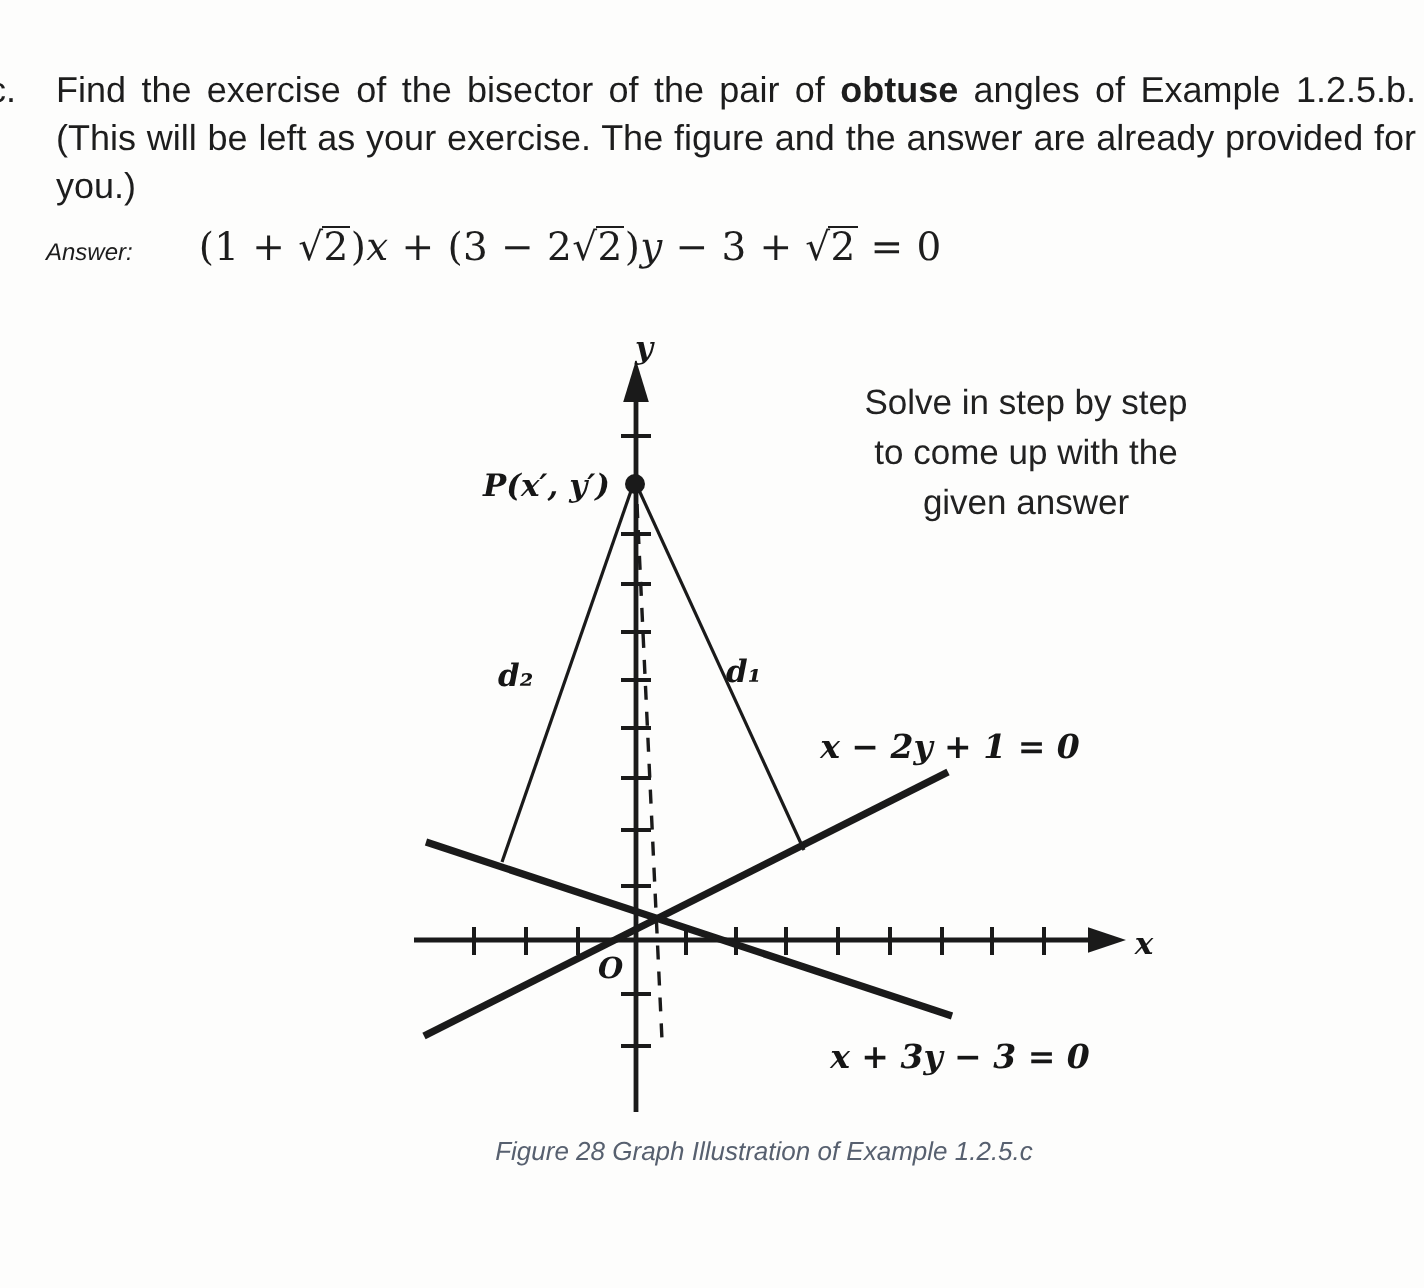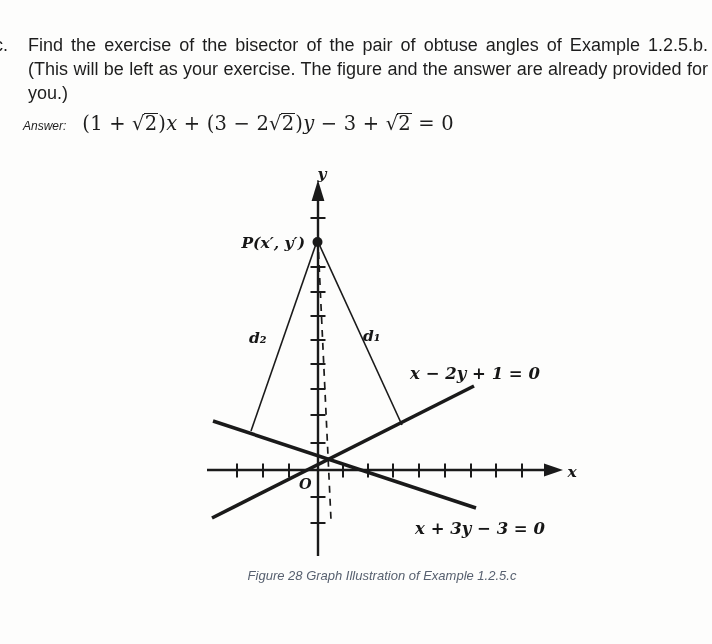--- a/index.html
+++ b/index.html
@@ -15,31 +15,31 @@
   .problem-marker{
     position:absolute;left:-6px;top:33px;
     font-size:18px;line-height:24px;
   }
   .problem-text{
     position:absolute;left:28px;top:33px;width:680px;
     margin:0;
     font-size:18px;line-height:24px;
     text-align:justify;
   }
-  .problem-text .b{font-weight:normal;}
+  .problem-text .b{font-weight:bold;}
   
   .answer-row{
     position:absolute;left:23px;top:112px;width:660px;
     display:flex;align-items:baseline;
   }
   .answer-label{
     font-style:italic;font-size:12px;
   }
   .answer-formula{
-    margin-left:16px;
+    margin-left:33px;
     font-family:"DejaVu Serif",serif;
     font-size:19.5px;letter-spacing:.2px;
     white-space:nowrap;
   }
   .answer-formula .i{font-style:italic;}
   .answer-formula .sqrt{white-space:nowrap;}
   .answer-formula .sqrt .rad{
     display:inline-block;
     border-top:1.7px solid #1d1d1d;
     margin-left:-1px;padding:0 1px;
@@ -73,20 +73,25 @@
 <div class="page">
 
   <span class="problem-marker">c.</span>
   <p class="problem-text"><span>Find the exercise of the bisector of the pair of </span><span class="b">obtuse</span><span> angles of Example 1.2.5.b. (This will be left as your exercise. The figure and the answer are already provided for you.)</span></p>
 
   <div class="answer-row">
     <span class="answer-label">Answer:</span>
     <span class="answer-formula"><span>(1 + </span><span class="sqrt">√<span class="rad">2</span></span><span>)</span><span class="i">x</span><span> + (3 − 2</span><span class="sqrt">√<span class="rad">2</span></span><span>)</span><span class="i">y</span><span> − 3 + </span><span class="sqrt">√<span class="rad">2</span></span><span> = 0</span></span>
   </div>
 
+  <div class="note">
+    <div>Solve in step by step</div>
+    <div>to come up with the</div>
+    <div>given answer</div>
+  </div>
 
   <svg class="figure-svg" width="712" height="644" viewBox="0 0 712 644">
     <g stroke="#1a1a1a" fill="none">
 
       <line x1="207" y1="470" x2="550" y2="470" stroke-width="2.4"></line>
       <line x1="318" y1="556" x2="318" y2="198" stroke-width="2.4"></line>
 
       <g id="x-ticks" stroke-width="2">
           <line x1="237" x2="237" y1="463.5" y2="477.5"></line>
           <line x1="263" x2="263" y1="463.5" y2="477.5"></line>

